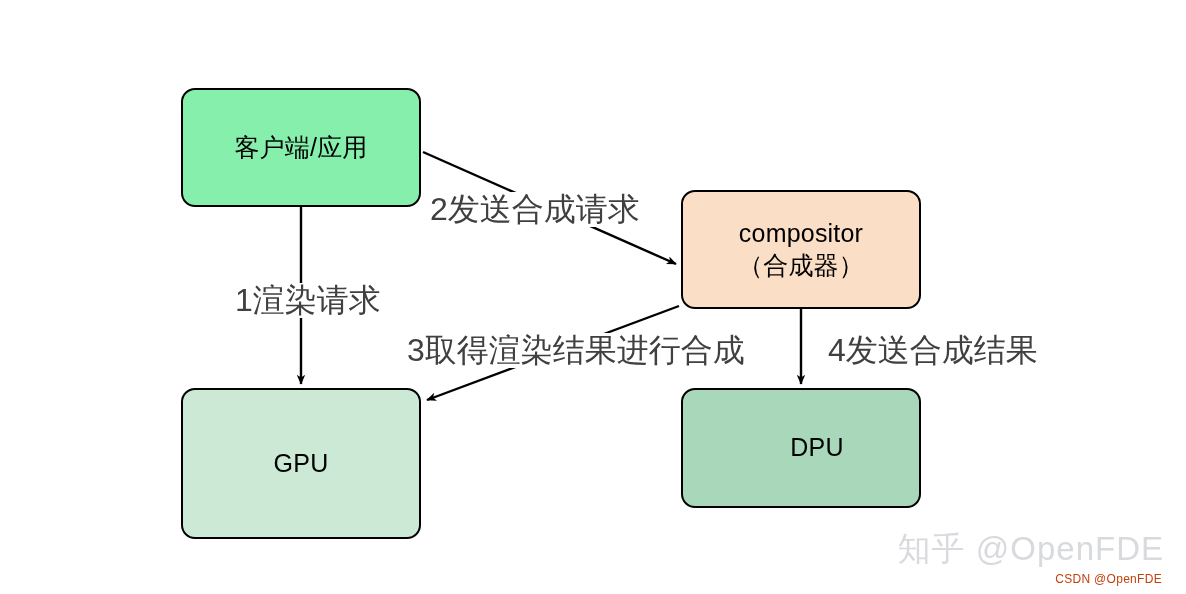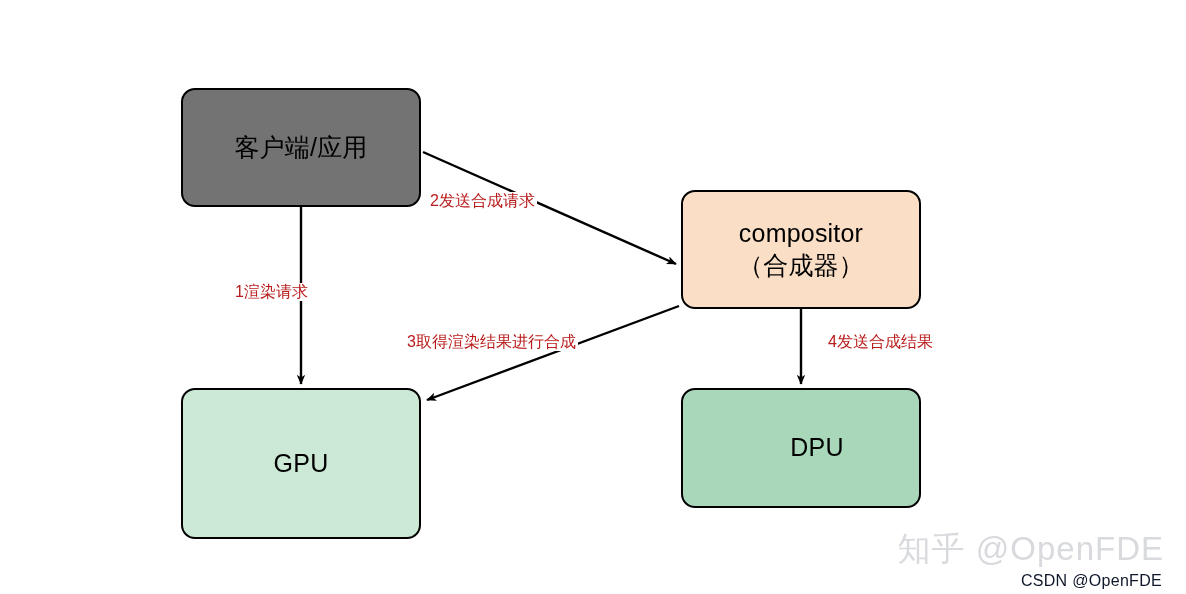--- a/index.html
+++ b/index.html
@@ -61,22 +61,22 @@
   #edges {
     position: absolute;
     left: 0;
     top: 0;
     width: 1186px;
     height: 594px;
     z-index: 1;
   }
   .edge-label {
     position: absolute;
-    color: #b91c1c;
-    font-size: 16px;
+    color: #404040;
+    font-size: 32px;
     line-height: 1.1;
     white-space: nowrap;
     z-index: 4;
     background: #ffffff;
     padding: 0 2px;
   }
   #label-1 { left: 233px; top: 283px; }
   #label-2 { left: 428px; top: 192px; }
   #label-3 { left: 405px; top: 333px; }
   #label-4 { left: 826px; top: 333px; }
@@ -88,22 +88,22 @@
     color: #d8dadd;
     letter-spacing: 1px;
     z-index: 2;
     white-space: nowrap;
     margin-left: 44px;
   }
   #watermark-sub {
     position: absolute;
     right: 24px;
     top: 572px;
-    font-size: 16px;
-    color: #0f172a;
+    font-size: 12px;
+    color: #c2410c;
     letter-spacing: 0.3px;
     z-index: 2;
     white-space: nowrap;
   }
 </style>
 </head>
 <body>
 
 <div id="canvas">
 
@@ -116,21 +116,21 @@
 
     <line x1="301" y1="207" x2="301" y2="384" stroke="#000000" stroke-width="2.4" marker-end="url(#arrowhead)"></line>
 
     <line x1="423" y1="152" x2="676" y2="264" stroke="#000000" stroke-width="2.4" marker-end="url(#arrowhead)"></line>
 
     <line x1="679" y1="306" x2="427" y2="400" stroke="#000000" stroke-width="2.4" marker-end="url(#arrowhead)"></line>
 
     <line x1="801" y1="309" x2="801" y2="384" stroke="#000000" stroke-width="2.4" marker-end="url(#arrowhead)"></line>
   </svg>
 
-  <div class="node" id="node-client" style="background:#737373;">
+  <div class="node" id="node-client" style="background:#86efac;">
     <span class="node-label">客户端/应用</span>
   </div>
 
   <div class="node" id="node-compositor" style="background:#fadec6;">
     <span class="node-label">compositor
 （合成器）</span>
   </div>
 
   <div class="node" id="node-gpu" style="background:#cce9d5;">
     <span class="node-label">GPU</span>

